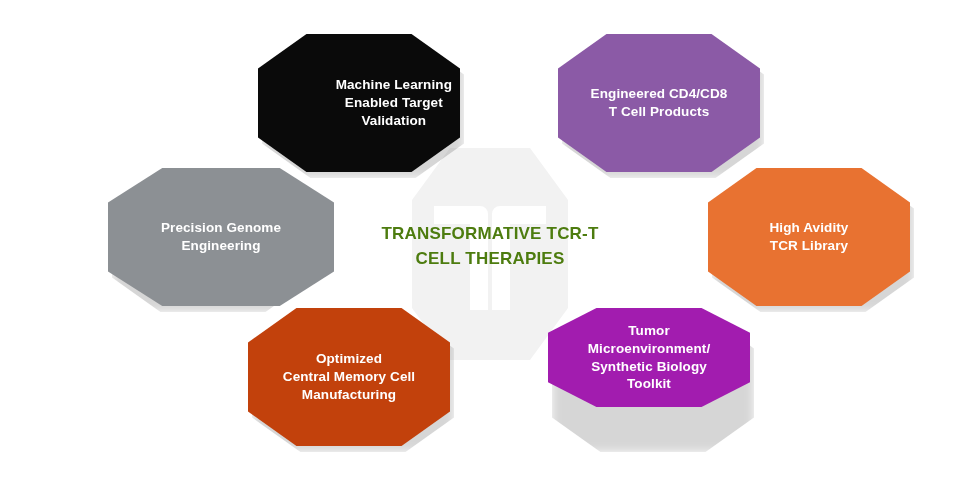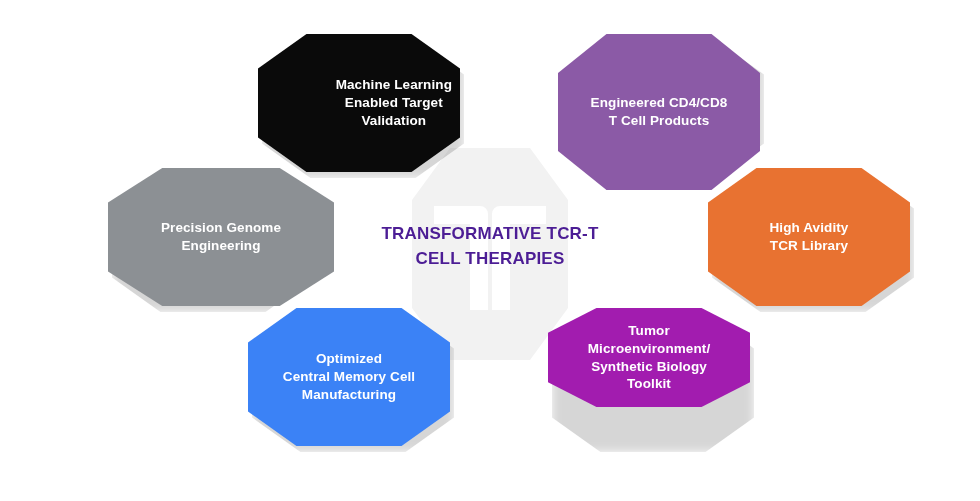--- a/index.html
+++ b/index.html
@@ -62,21 +62,21 @@
     white-space: pre-line;
   }
 
   
   .center-title {
     position: absolute;
     left: 330px;
     top: 222px;
     width: 320px;
     text-align: center;
-    color: #4c1d95;
+    color: #4d7c0f;
     font-size: 17px;
     font-weight: bold;
     line-height: 1.45;
     letter-spacing: 0.2px;
     white-space: pre-line;
   }
 </style>
 </head>
 <body>
 
@@ -96,38 +96,38 @@
   <div class="node-shadow" style="left:552px; top:314px; width:202px; height:138px;"></div>
   <div class="node-shadow" style="left:252px; top:314px; width:202px; height:138px;"></div>
   <div class="node-shadow" style="left:112px; top:174px; width:202px; height:138px;"></div>
 
   <div class="node" style="left:258px; top:34px; width:202px; height:138px; background:#0a0a0a;justify-content:flex-end;">
     <div class="label">Machine Learning
 Enabled Target
 Validation</div>
   </div>
 
-  <div class="node" style="left:558px; top:34px; width:202px; height:156px; background:#8b5aa6;">
+  <div class="node" style="left:558px; top:34px; width:202px; height:138px; background:#8b5aa6;">
     <div class="label">Engineered CD4/CD8
 T Cell Products</div>
   </div>
 
   <div class="node" style="left:708px; top:168px; width:202px; height:138px; background:#e87231;">
     <div class="label">High Avidity
 TCR Library</div>
   </div>
 
   <div class="node" style="left:548px; top:308px; width:202px; height:99px; background:#a21caf;">
     <div class="label">Tumor
 Microenvironment/
 Synthetic Biology
 Toolkit</div>
   </div>
 
-  <div class="node" style="left:248px; top:308px; width:202px; height:138px; background:#3b82f6;">
+  <div class="node" style="left:248px; top:308px; width:202px; height:138px; background:#c2410c;">
     <div class="label">Optimized
 Central Memory Cell
 Manufacturing</div>
   </div>
 
   <div class="node" style="left:108px; top:168px; width:226px; height:138px; background:#8c9094;">
     <div class="label">Precision Genome
 Engineering</div>
   </div>
 

